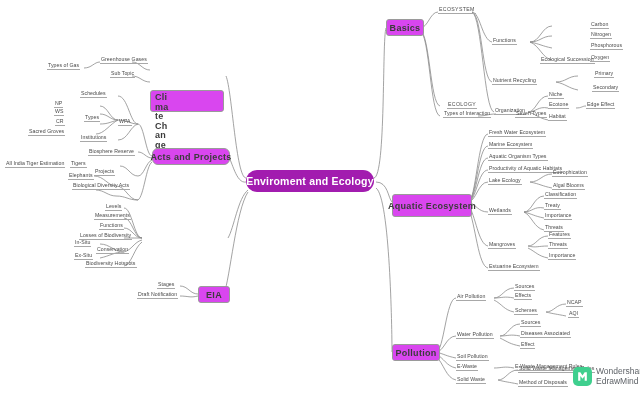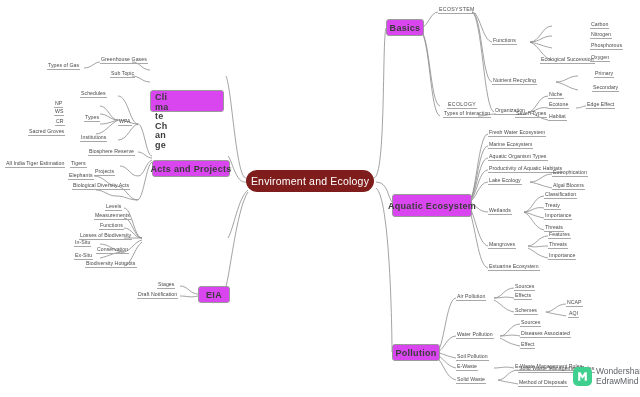--- a/index.html
+++ b/index.html
@@ -6,22 +6,22 @@
   body{width:640px;height:397px;position:relative;overflow:hidden;
        font-family:"Liberation Sans","DejaVu Sans",sans-serif;
        -webkit-font-smoothing:none;}
   #canvas{position:absolute;left:0;top:0;width:640px;height:397px;}
   svg.links{position:absolute;left:0;top:0;width:640px;height:397px;pointer-events:none;}
 
   
   .node{position:absolute;box-sizing:border-box;white-space:nowrap;}
 
   .center-node{
-    background:#7f1d1d;color:#ffffff;border-radius:14px;
-    font-size:10.5px;font-weight:normal;letter-spacing:.2px;
+    background:#a21caf;color:#ffffff;border-radius:14px;
+    font-size:10.5px;font-weight:bold;letter-spacing:.2px;
     display:flex;align-items:center;justify-content:center;
     padding:0 6px;
   }
 
   .main-node{
     background:#d946ef;border:1px solid #9a9a9a;border-radius:3px;
     color:#3b3b3b;font-size:9px;font-weight:bold;letter-spacing:.3px;
     display:flex;align-items:center;justify-content:center;
     padding:0 6px;
   }
@@ -173,21 +173,21 @@
 
     </g>
   </svg>
 
   <div class="node center-node" style="left:246px;top:170px;width:128px;height:22px;">Enviroment and Ecology</div>
 
   <div class="node main-node wrapbox" style="left:150px;top:58px;width:74px;height:22px;margin-top:32px;">
     <span class="wraptxt">Climate Change</span>
   </div>
 
-  <div class="node main-node" style="left:152px;top:160px;width:78px;height:17px;">Acts and Projects</div>
+  <div class="node main-node" style="left:152px;top:148px;width:78px;height:17px;border-radius:6px;">Acts and Projects</div>
 
 
   <div class="node main-node" style="left:198px;top:286px;width:32px;height:17px;">EIA</div>
 
   <div class="node main-node" style="left:386px;top:19px;width:38px;height:17px;">Basics</div>
 
   <div class="node main-node" style="left:392px;top:194px;width:80px;height:23px;">Aquatic Ecosystem</div>
 
   <div class="node main-node" style="left:392px;top:344px;width:48px;height:17px;">Pollution</div>
 

